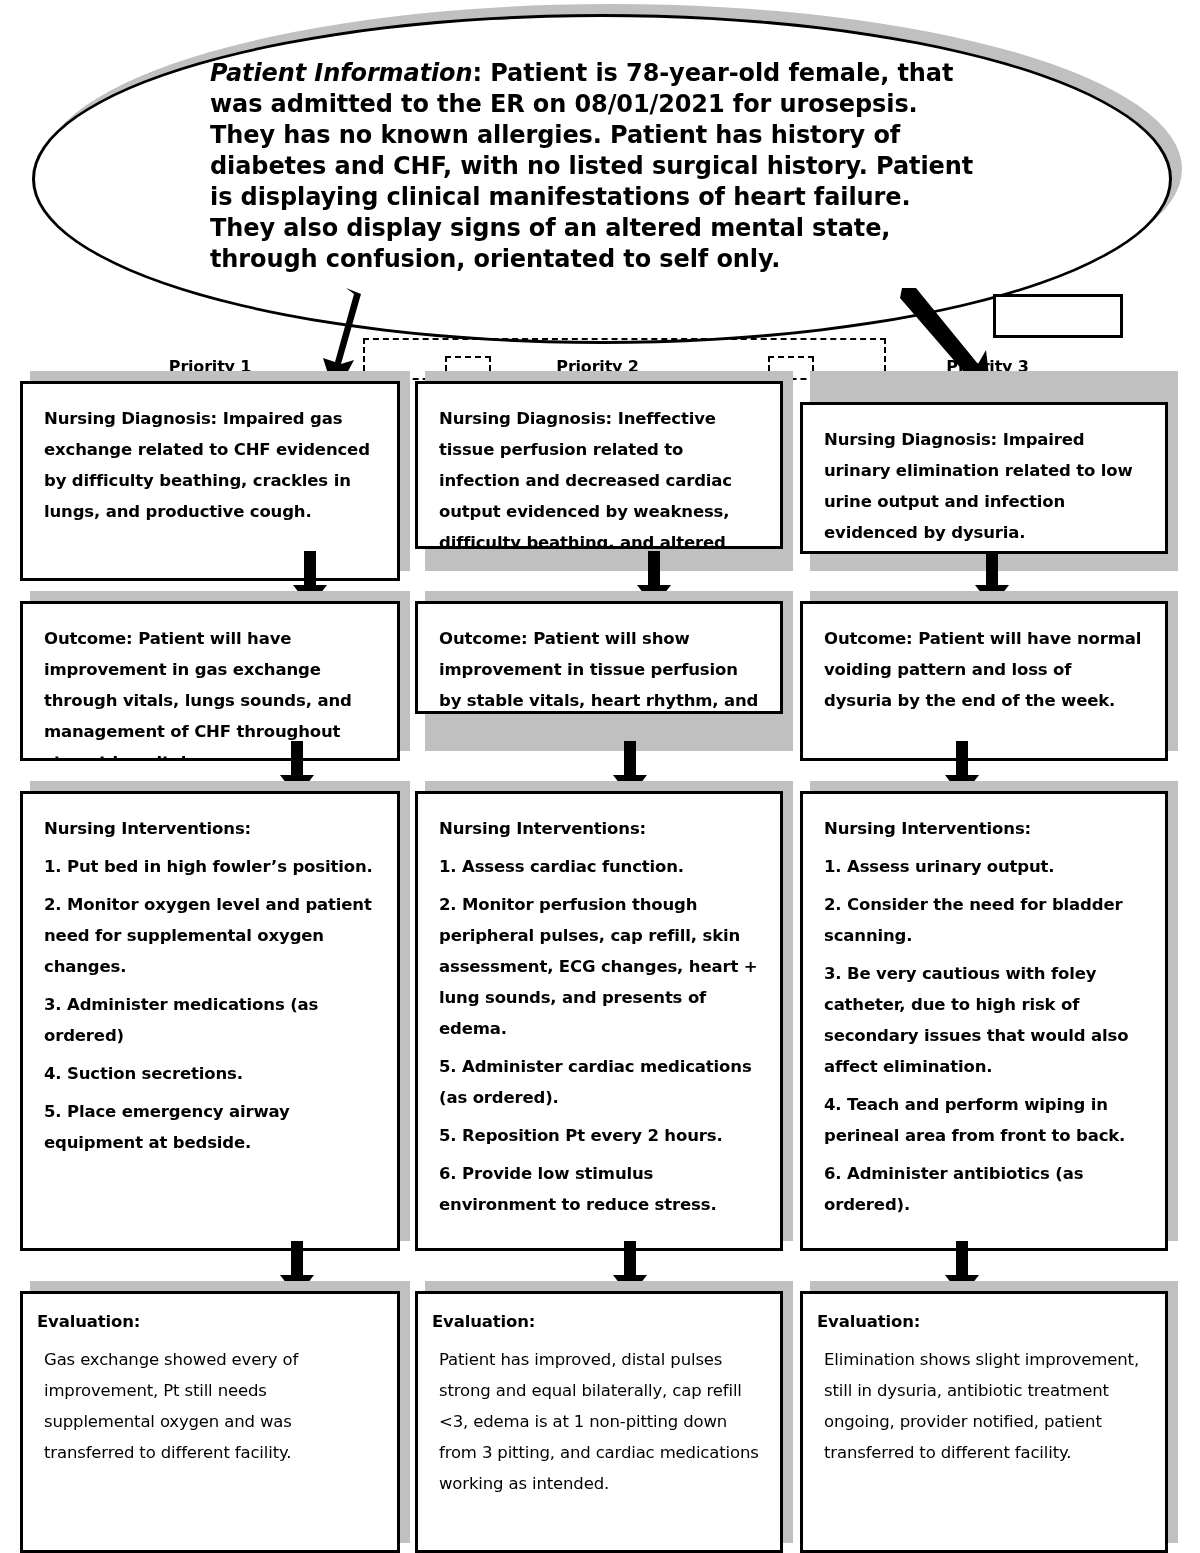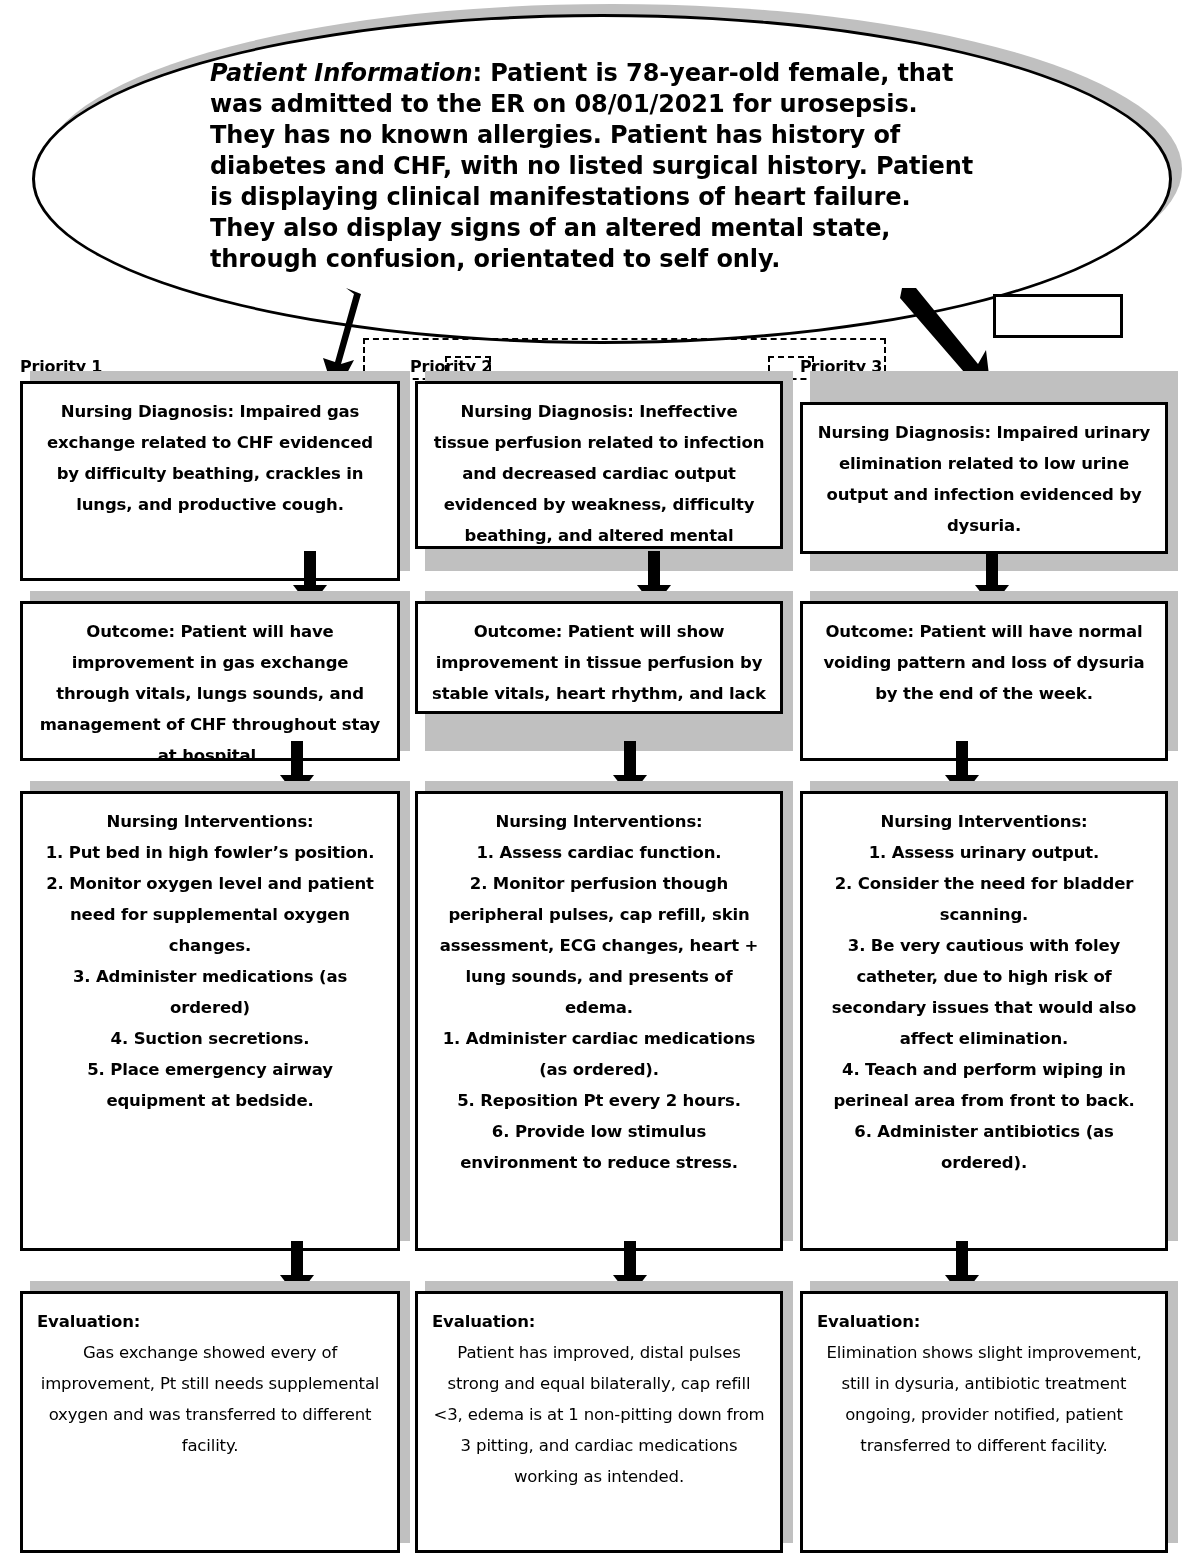--- a/index.html
+++ b/index.html
@@ -65,21 +65,21 @@
     border: 3px solid #000000;
     background: #ffffff;
     box-sizing: border-box;
   }
 
   
   .priority-label {
     position: absolute;
     font-size: 16px;
     font-weight: bold;
-    text-align: left;
+    text-align: center;
     letter-spacing: -0.2px;
     white-space: nowrap;
   }
 
   
   .cardshadow {
     position: absolute;
     background: #c0c0c0;
   }
   .card {
@@ -95,22 +95,21 @@
     overflow: hidden;
   }
   .card.eval-card {
     font-weight: normal;
   }
   .card .eval-head {
     font-weight: bold;
     display: block;
   }
   .card p {
-    margin: 0;
-    text-align: center;
+    margin: 7px;
   }
 
   
   .varrow {
     position: absolute;
     width: 34px;
   }
 
   
   .diag-arrow {
@@ -224,21 +223,21 @@
   <svg class="varrow" style="left:613px; top:741px; height:56px;" viewBox="0 0 34 56">
     <rect x="11" y="0" width="12" height="34" fill="#000000"></rect>
     <polygon points="0,34 34,34 17,56" fill="#000000"></polygon>
   </svg>
 
   <div class="cardshadow" style="left:425px; top:781px; width:368px; height:460px;"></div>
   <div class="card" style="left:415px; top:791px; width:368px; height:460px;">
     <p>Nursing Interventions:</p>
     <p>1. Assess cardiac function.</p>
     <p>2. Monitor perfusion though peripheral pulses, cap refill, skin assessment, ECG changes, heart + lung sounds, and presents of edema.</p>
-    <p>1. Administer cardiac medications (as ordered).</p>
+    <p>5. Administer cardiac medications (as ordered).</p>
     <p>5. Reposition Pt every 2 hours.</p>
     <p>6. Provide low stimulus environment to reduce stress.</p>
   </div>
 
   <svg class="varrow" style="left:613px; top:1241px; height:56px;" viewBox="0 0 34 56">
     <rect x="11" y="0" width="12" height="34" fill="#000000"></rect>
     <polygon points="0,34 34,34 17,56" fill="#000000"></polygon>
   </svg>
 
   <div class="cardshadow" style="left:425px; top:1281px; width:368px; height:262px;"></div>

